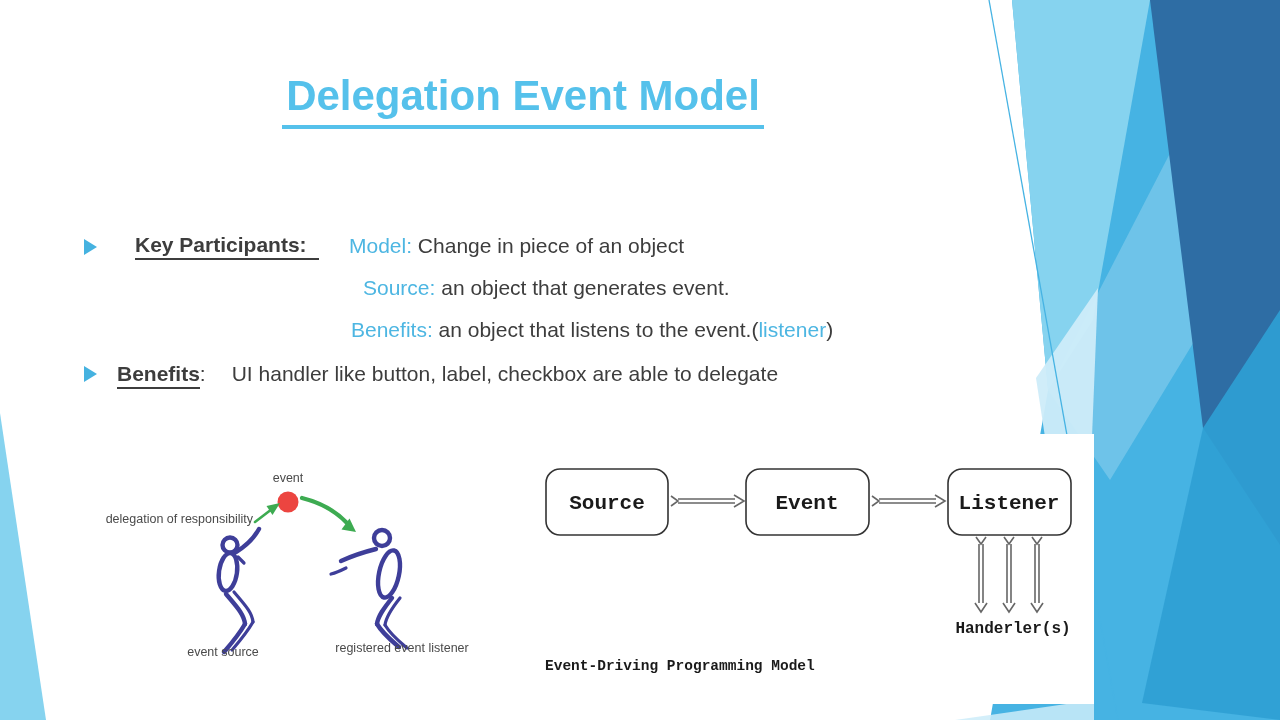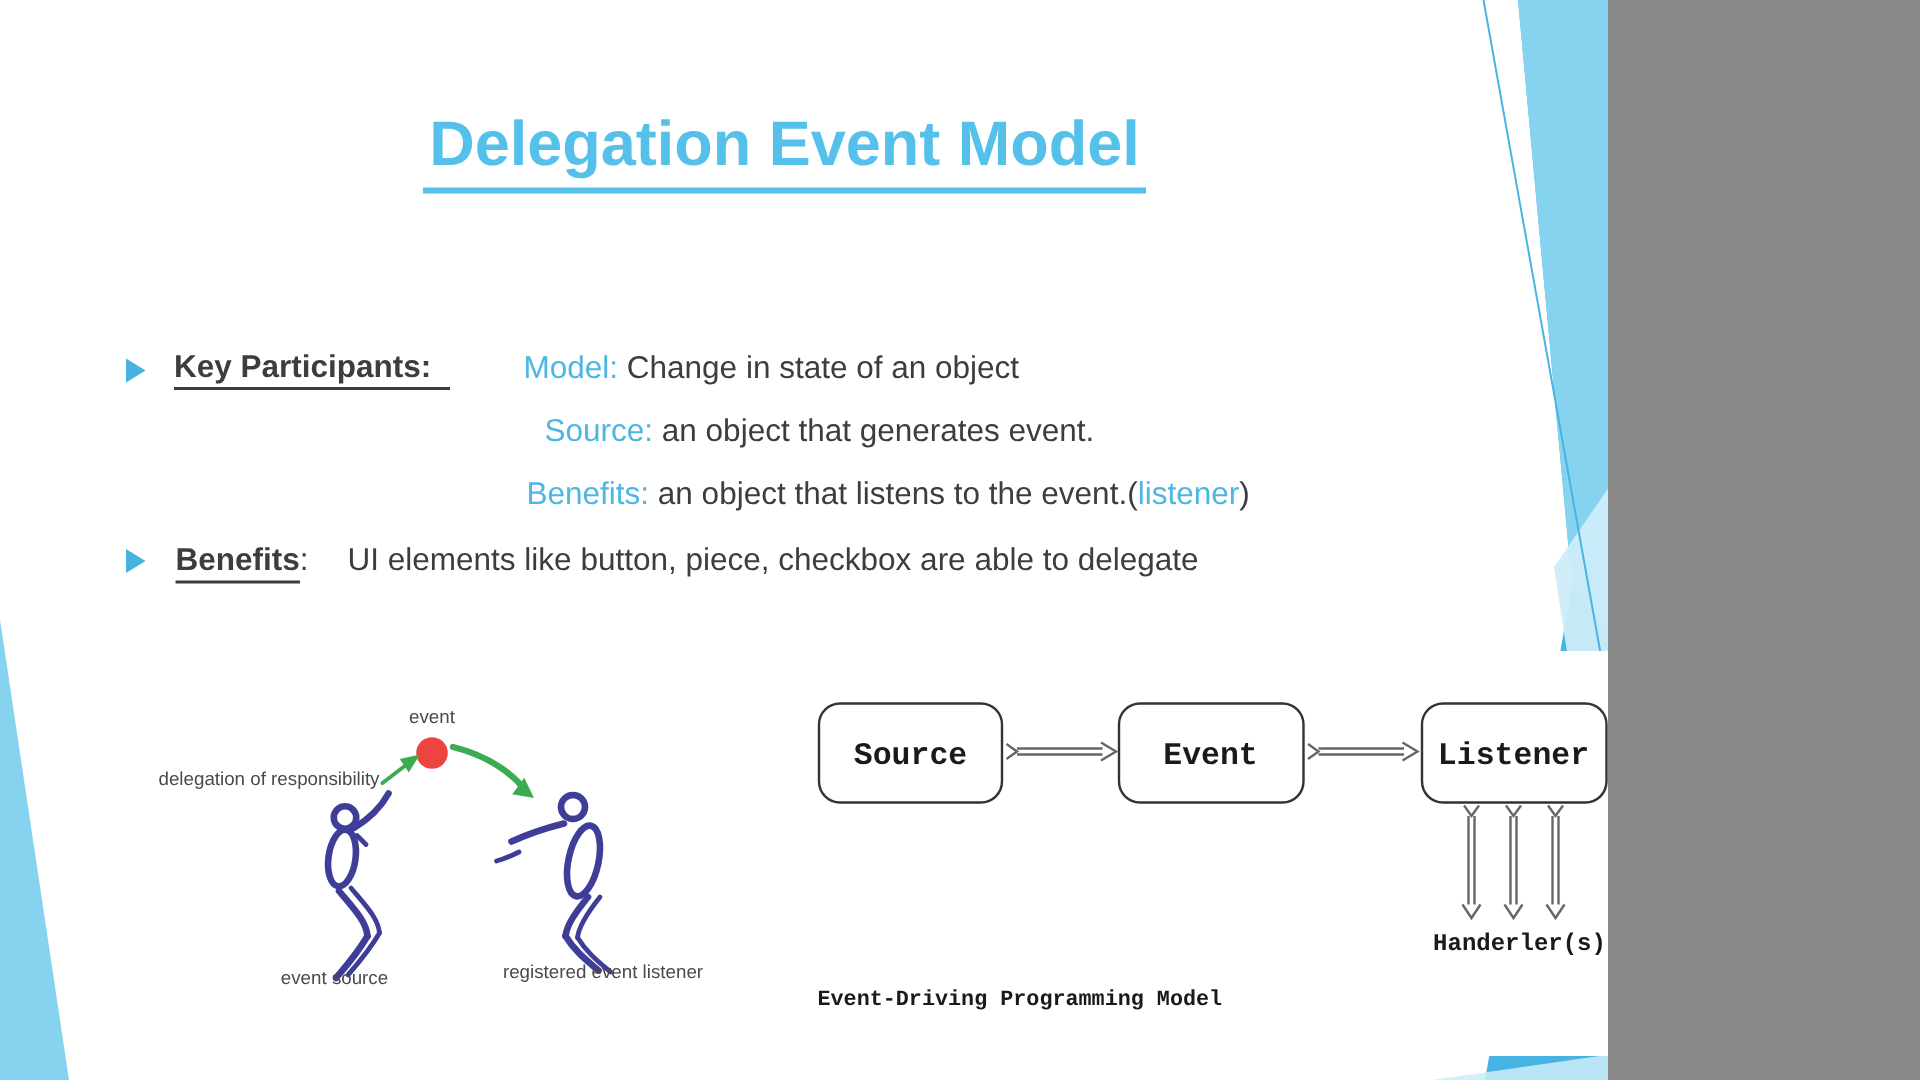--- a/index.html
+++ b/index.html
@@ -4,21 +4,21 @@
 <style>
   :root{
     --title-blue:#55c1eb; --term-blue:#4db6e2; --text-dark:#3d3d3d;
     --bullet-blue:#45b2e0; --deco-light:#86d3ef; --deco-pale:#cdecf9;
     --deco-mid:#46b3e3; --deco-mid2:#2f9fd4; --deco-dark:#2e6da4;
     --figure-navy:#3e3e99; --ball-red:#ec4540; --arrow-green:#3dab51;
     --diagram-ink:#1a1a1a; --arrow-gray:#666666;
   }
   html,body{margin:0;padding:0;}
   body{font-family:"Liberation Sans",sans-serif;background:#888;}
-  #slide{position:relative;width:1072px;height:720px;background:#ffffff;overflow:hidden;}
+  #slide{position:relative;width:1280px;height:720px;background:#ffffff;overflow:hidden;}
   #bg{position:absolute;left:0;top:0;z-index:0;}
   .layer{position:absolute;z-index:1;}
   
   #title-wrap{left:0;top:72px;width:1046px;text-align:center;}
   #title-wrap .title{
     display:inline-block;font-size:42px;font-weight:bold;color:var(--title-blue);
     border-bottom:4px solid var(--title-blue);padding:0 4px 5px 4px;letter-spacing:0px;
   }
   
   .tri{width:0;height:0;border-left:13px solid var(--bullet-blue);
@@ -55,36 +55,36 @@
     <polygon points="955,720 1094,700 1094,720" style="fill:var(--deco-pale)" opacity="0.85"></polygon>
     <line x1="989" y1="0" x2="1118" y2="720" style="stroke:var(--deco-mid)" stroke-width="1.3"></line>
     <polygon points="0,413 46,720 0,720" style="fill:var(--deco-light)"></polygon>
   </svg>
 
   <div id="title-wrap" class="layer">
     <span class="title">Delegation Event Model</span>
   </div>
 
   <div class="layer tri" style="left:84px;top:239px;"></div>
-  <div class="layer body-txt" style="left:116px;top:233px;">
+  <div class="layer body-txt" style="left:135px;top:233px;">
     <span class="kp-label">Key Participants:</span>
   </div>
   <div class="layer body-txt" style="left:349px;top:234px;">
-    <span class="term">Model:</span><span> Change in state of an object</span>
+    <span class="term">Model:</span><span> Change in piece of an object</span>
   </div>
   <div class="layer body-txt" style="left:363px;top:276px;">
     <span class="term">Source:</span><span> an object that generates event.</span>
   </div>
   <div class="layer body-txt" style="left:351px;top:318px;">
     <span class="term">Benefits:</span><span> an object that listens to the event.</span><span>(</span><span class="term">listener</span><span>)</span>
   </div>
 
   <div class="layer tri" style="left:84px;top:366px;"></div>
   <div id="benefits-block" class="layer body-txt" style="left:117px;top:360px;">
-    <span class="b-label">Benefits</span><span>:</span><span class="gap"></span><span>UI  elements like button, piece, checkbox are able to delegate</span><br>
+    <span class="b-label">Benefits</span><span>:</span><span class="gap"></span><span>UI  handler like button, label, checkbox are able to delegate</span><br>
   </div>
 
   <svg class="layer" style="left:60px;top:455px;" width="455" height="225" viewBox="0 0 455 225">
 
     <text x="228" y="27" text-anchor="middle" class="small-label">event</text>
     <circle cx="228" cy="47" r="10.5" style="fill:var(--ball-red)"></circle>
 
     <text x="193" y="68" text-anchor="end" class="small-label">delegation of responsibility</text>
 
     <g>

